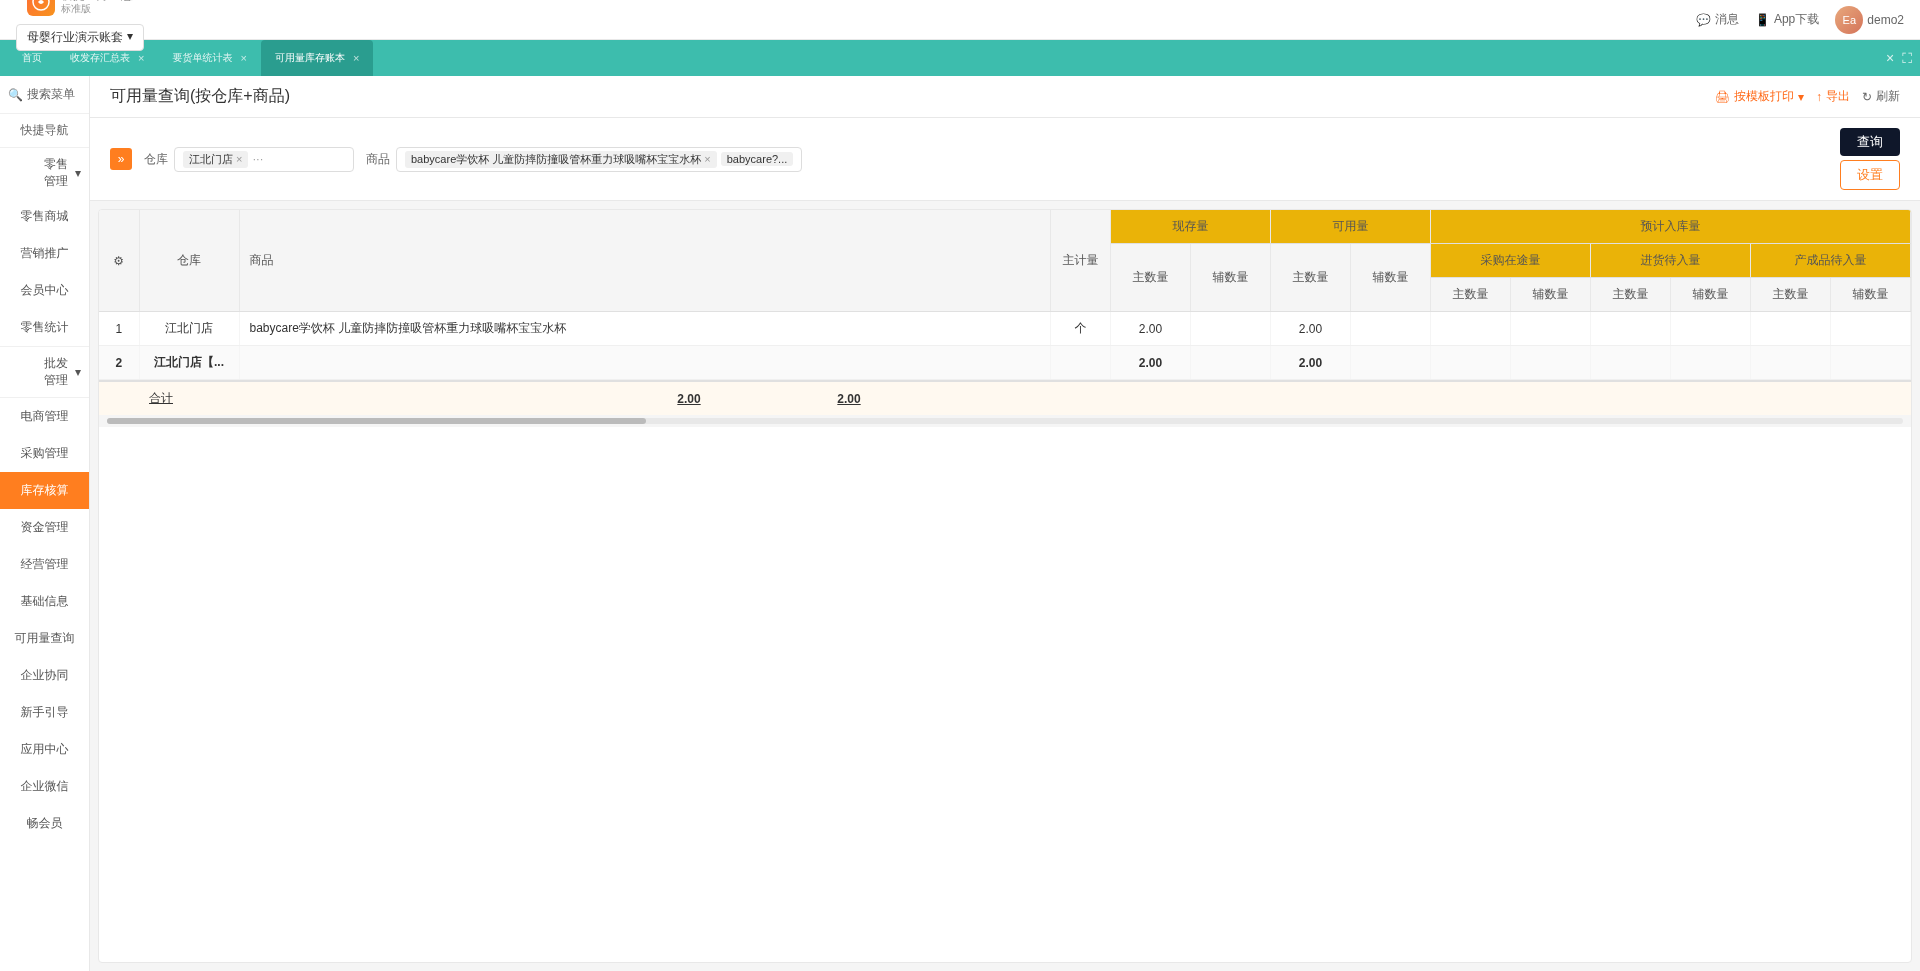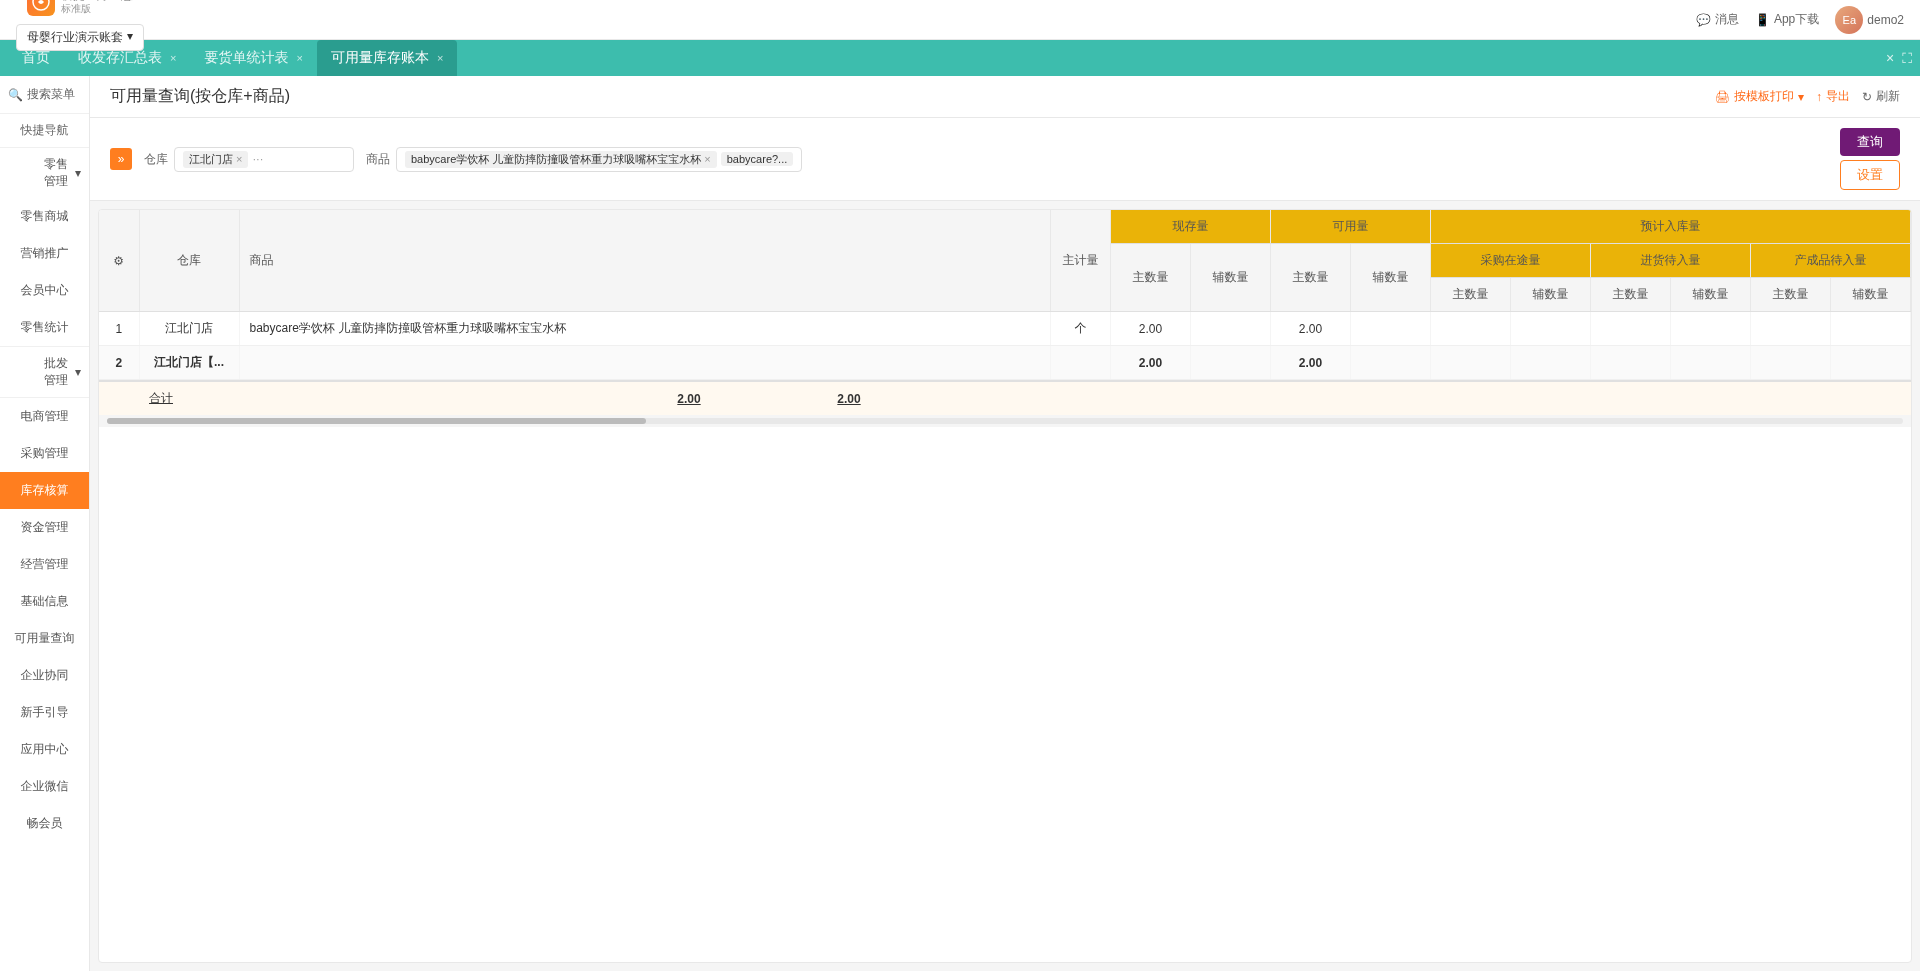--- a/index.html
+++ b/index.html
@@ -91,21 +91,21 @@
       background: #3dbdad;
       display: flex;
       align-items: stretch;
       padding-left: 8px;
       gap: 0;
     }
     .tab {
       display: flex;
       align-items: center;
       padding: 0 14px;
-      font-size: 14px;
+      font-size: 10px;
       color: rgba(255,255,255,0.85);
       cursor: pointer;
       gap: 6px;
       border-radius: 4px 4px 0 0;
       position: relative;
     }
     .tab.active {
       background: #2a9d8f;
       color: white;
       font-weight: 500;
@@ -292,21 +292,21 @@
       font-size: 11px;
       cursor: pointer;
     }
     .filter-actions {
       margin-left: auto;
       display: flex;
       flex-direction: column;
       gap: 4px;
     }
     .btn-query {
-      background: #701a75;
+      background: #0f172a;
       color: white;
       border: none;
       padding: 5px 8px;
       border-radius: 4px;
       cursor: pointer;
       font-size: 13px;
     }
     .btn-settings {
       background: white;
       color: #ff7e1f;

